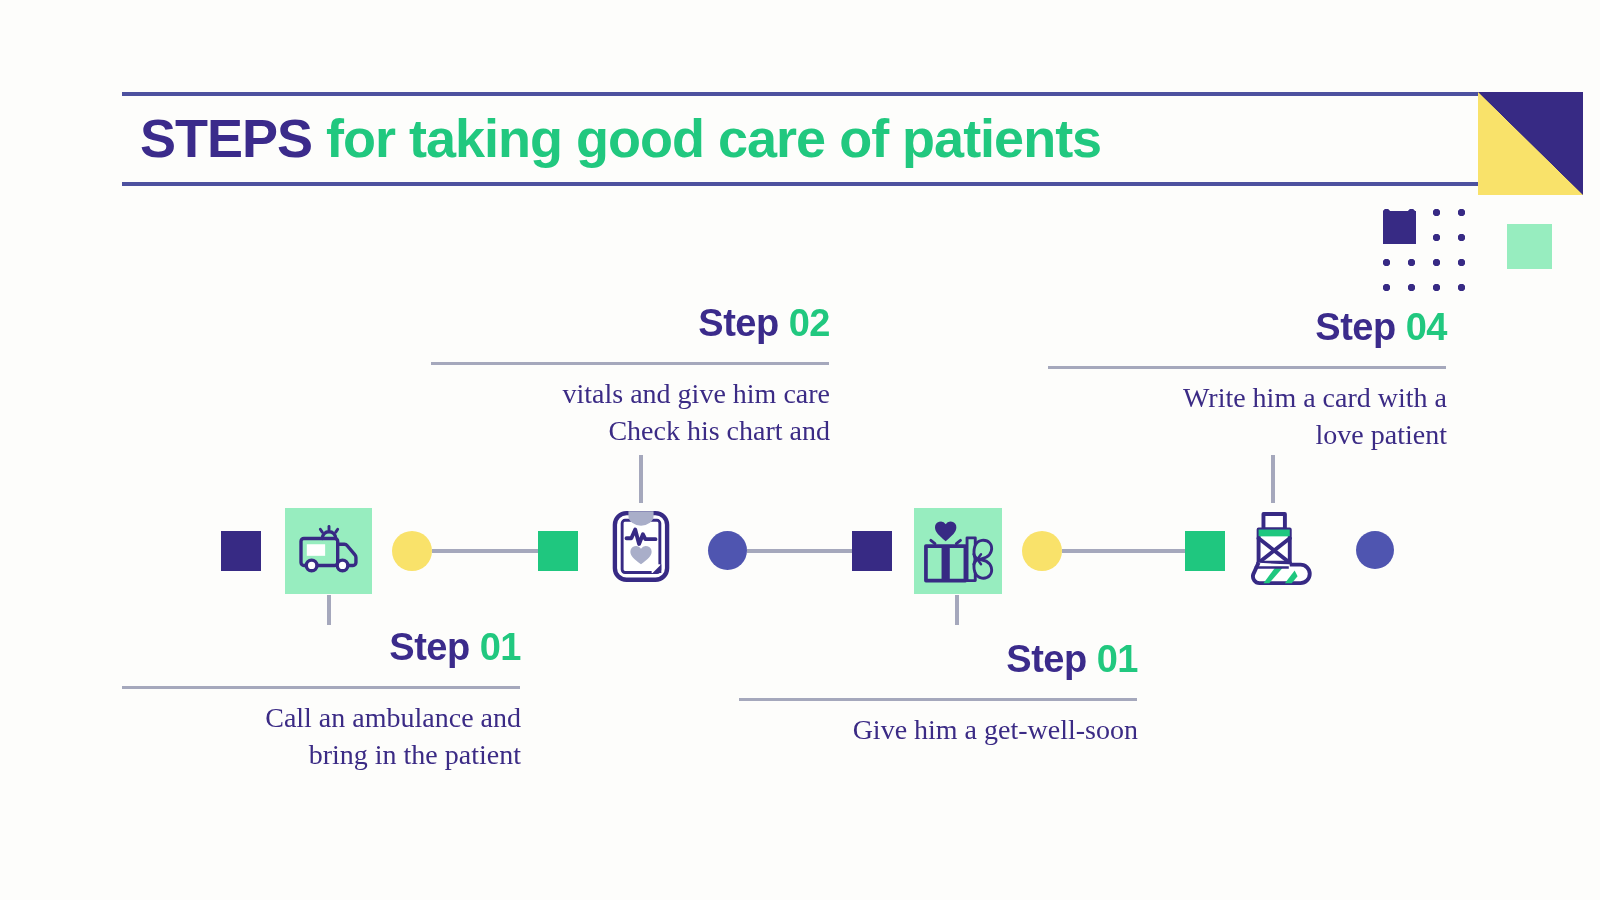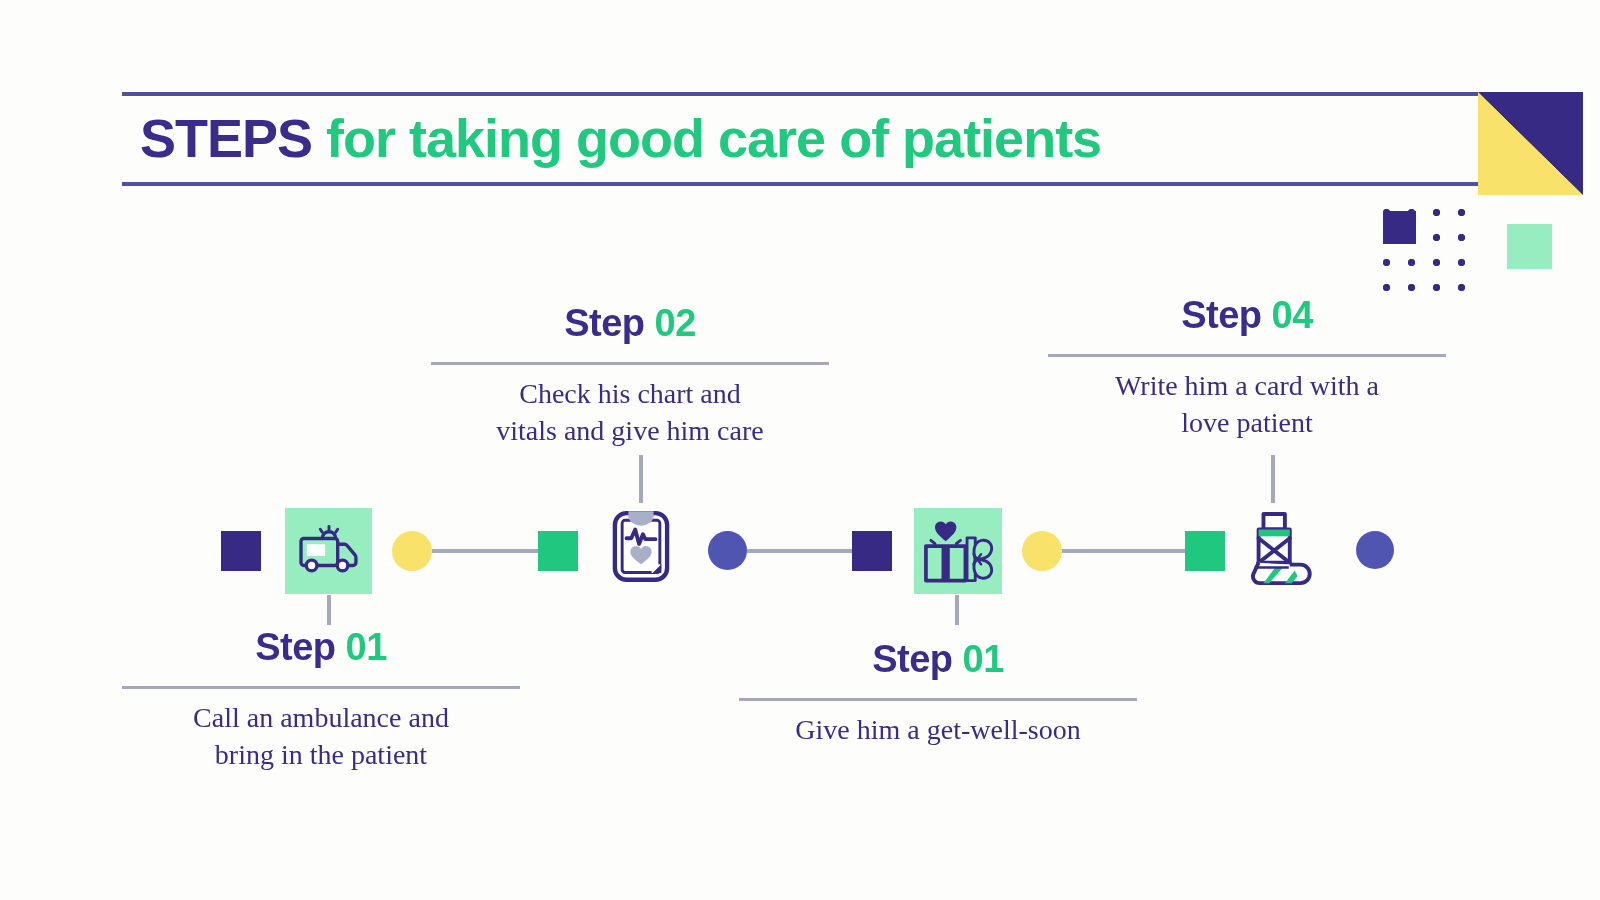--- a/index.html
+++ b/index.html
@@ -35,21 +35,21 @@
   .circ{position:absolute;width:40px;height:40px;top:531px;border-radius:50%;}
   .circ.yellow{background:#f9e26a;}
   .circ.blue{background:#4f55b0;}
   .mint-tile{
     position:absolute;top:508px;width:87px;height:86px;background:#97edbf;
     display:flex;align-items:center;justify-content:center;
   }
   .hline{position:absolute;top:549px;height:4px;background:#a5a8bc;}
   .vline{position:absolute;width:4px;background:#a5a8bc;}
   
-  .step{position:absolute;width:400px;text-align:center;}
+  .step{position:absolute;width:400px;text-align:right;}
   .step-heading{font-size:38px;font-weight:800;line-height:46px;letter-spacing:-0.5px;}
   .step-label{color:#3b2b8b;}
   .step-number{color:#21c87f;}
   .step-rule{width:398px;height:3px;background:#a5a8bc;margin:16px auto 10px auto;}
   .step-desc{
     font-family:"Liberation Serif",serif;font-size:28px;line-height:37px;color:#3b2b85;
   }
   svg{display:block;}
 </style>
 </head>
@@ -161,37 +161,37 @@
     </div>
   </div>
 
   <div class="step" style="left:430px;top:300px">
     <div class="step-heading">
       <span class="step-label">Step</span>
       <span class="step-number">02</span>
     </div>
     <div class="step-rule"></div>
     <div class="step-desc">
+      <div>vitals and give him care</div>
       <div>Check his chart and</div>
-      <div>vitals and give him care</div>
     </div>
   </div>
 
   <div class="step" style="left:738px;top:636px">
     <div class="step-heading">
       <span class="step-label">Step</span>
       <span class="step-number">01</span>
     </div>
     <div class="step-rule"></div>
     <div class="step-desc">
       <div>Give him a get-well-soon</div>
     </div>
   </div>
 
-  <div class="step" style="left:1047px;top:292px">
+  <div class="step" style="left:1047px;top:304px">
     <div class="step-heading">
       <span class="step-label">Step</span>
       <span class="step-number">04</span>
     </div>
     <div class="step-rule"></div>
     <div class="step-desc">
       <div>Write him a card with a</div>
       <div>love patient</div>
     </div>
   </div>

